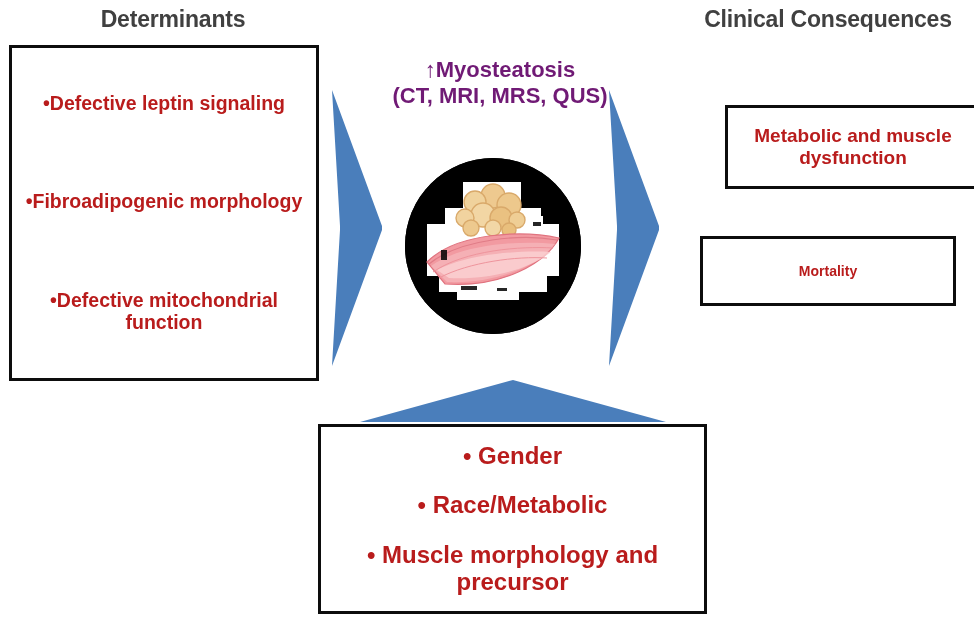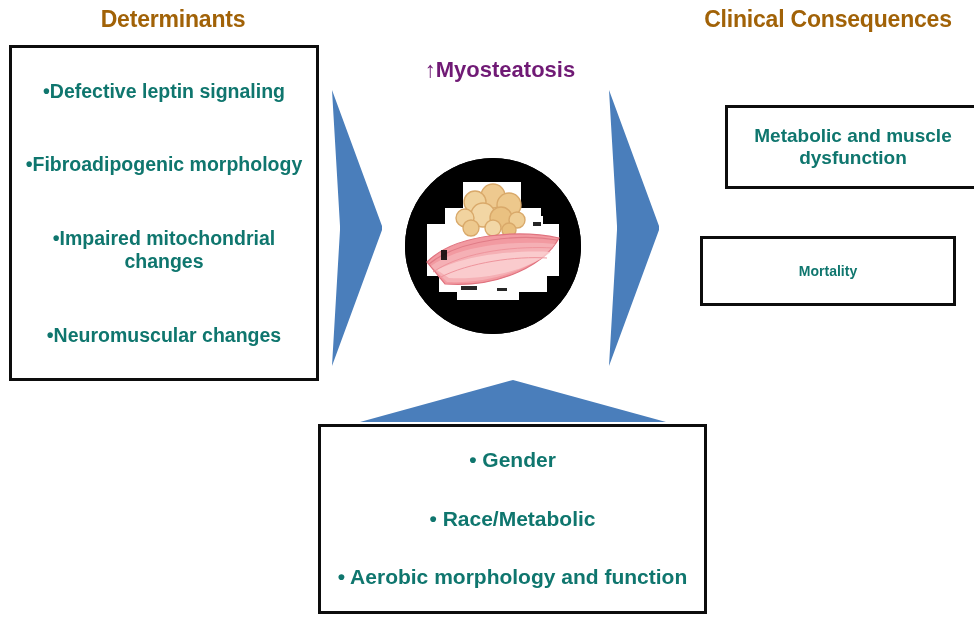--- a/index.html
+++ b/index.html
@@ -14,21 +14,21 @@
     position: relative;
     width: 974px;
     height: 624px;
     background: #ffffff;
     overflow: hidden;
   }
 
   
   .col-heading {
     position: absolute;
-    color: #a16207;
+    color: #404040;
     font-weight: bold;
     font-size: 23px;
     letter-spacing: -0.2px;
     text-align: center;
     white-space: nowrap;
   }
   #heading-determinants { left: 62px;  top: 6px;  width: 222px; }
   #heading-consequences { left: 688px; top: 6px;  width: 280px; text-align: center; }
 
   
@@ -38,21 +38,21 @@
     background: #ffffff;
     border: 3px solid #0d0d0d;
     display: flex;
     flex-direction: column;
     justify-content: center;
     align-items: center;
   }
   .panel .line {
     text-align: center;
     font-weight: bold;
-    color: #0f766e;
+    color: #b91c1c;
     line-height: 1.16;
     width: 100%;
     box-sizing: border-box;
   }
 
   
   #panel-determinants {
     left: 9px; top: 45px; width: 310px; height: 336px;
     padding: 6px 6px;
     justify-content: space-around;
@@ -68,21 +68,21 @@
     left: 700px; top: 236px; width: 256px; height: 70px;
   }
   #panel-mortality .line { font-size: 14px; }
 
   
   #panel-modifiers {
     left: 318px; top: 424px; width: 389px; height: 190px;
     padding: 4px 10px;
     justify-content: space-around;
   }
-  #panel-modifiers .line { font-size: 21px; }
+  #panel-modifiers .line { font-size: 24px; }
 
   
   #center-title {
     position: absolute;
     left: 372px; top: 57px; width: 256px;
     text-align: center;
     font-weight: bold;
     font-size: 22px;
     line-height: 1.2;
     color: #701a75;
@@ -108,30 +108,30 @@
 <body>
 
 <div id="figure">
 
   <div class="col-heading" id="heading-determinants">Determinants</div>
   <div class="col-heading" id="heading-consequences">Clinical Consequences</div>
 
   <div class="panel" id="panel-determinants">
     <div class="line">•Defective leptin signaling</div>
     <div class="line">•Fibroadipogenic morphology</div>
-    <div class="line">•Impaired mitochondrial changes</div>
-    <div class="line">•Neuromuscular changes</div>
+    <div class="line">•Defective mitochondrial function</div>
   </div>
 
   <svg class="arrow" id="arrow-left" viewBox="0 0 54 276" preserveAspectRatio="none">
     <polygon points="2,0 52,136 52,140 2,276 10,140 10,136" fill="#4A7EBB"></polygon>
   </svg>
 
   <div id="center-title">
     <span class="t-line">↑Myosteatosis</span>
+    <span class="t-line">(CT, MRI, MRS, QUS)</span>
   </div>
 
   <div id="center-image">
     <svg width="176" height="176" viewBox="0 0 176 176">
       <rect x="0" y="0" width="176" height="176" fill="#000000"></rect>
 
       <g fill="#ffffff">
         <rect x="58" y="24" width="58" height="46"></rect>
         <rect x="40" y="50" width="96" height="22"></rect>
         <rect x="22" y="66" width="132" height="52"></rect>
@@ -183,16 +183,16 @@
     <div class="line">Mortality</div>
   </div>
 
   <svg class="arrow" id="arrow-up" viewBox="0 0 310 46" preserveAspectRatio="none">
     <polygon points="155,2 308,44 2,44" fill="#4A7EBB"></polygon>
   </svg>
 
   <div class="panel" id="panel-modifiers">
     <div class="line">•   Gender</div>
     <div class="line">•   Race/Metabolic</div>
-    <div class="line">•   Aerobic morphology and function</div>
+    <div class="line">•   Muscle morphology and precursor</div>
   </div>
 
 </div>
 
 </body></html>

